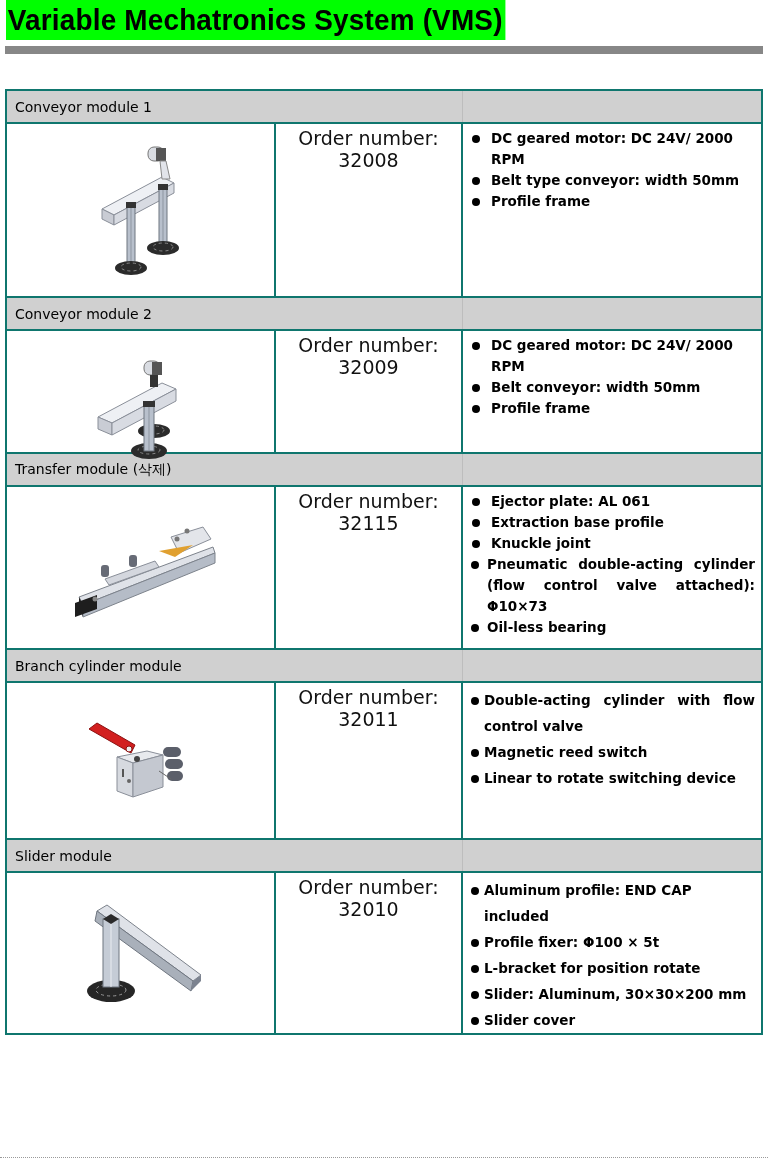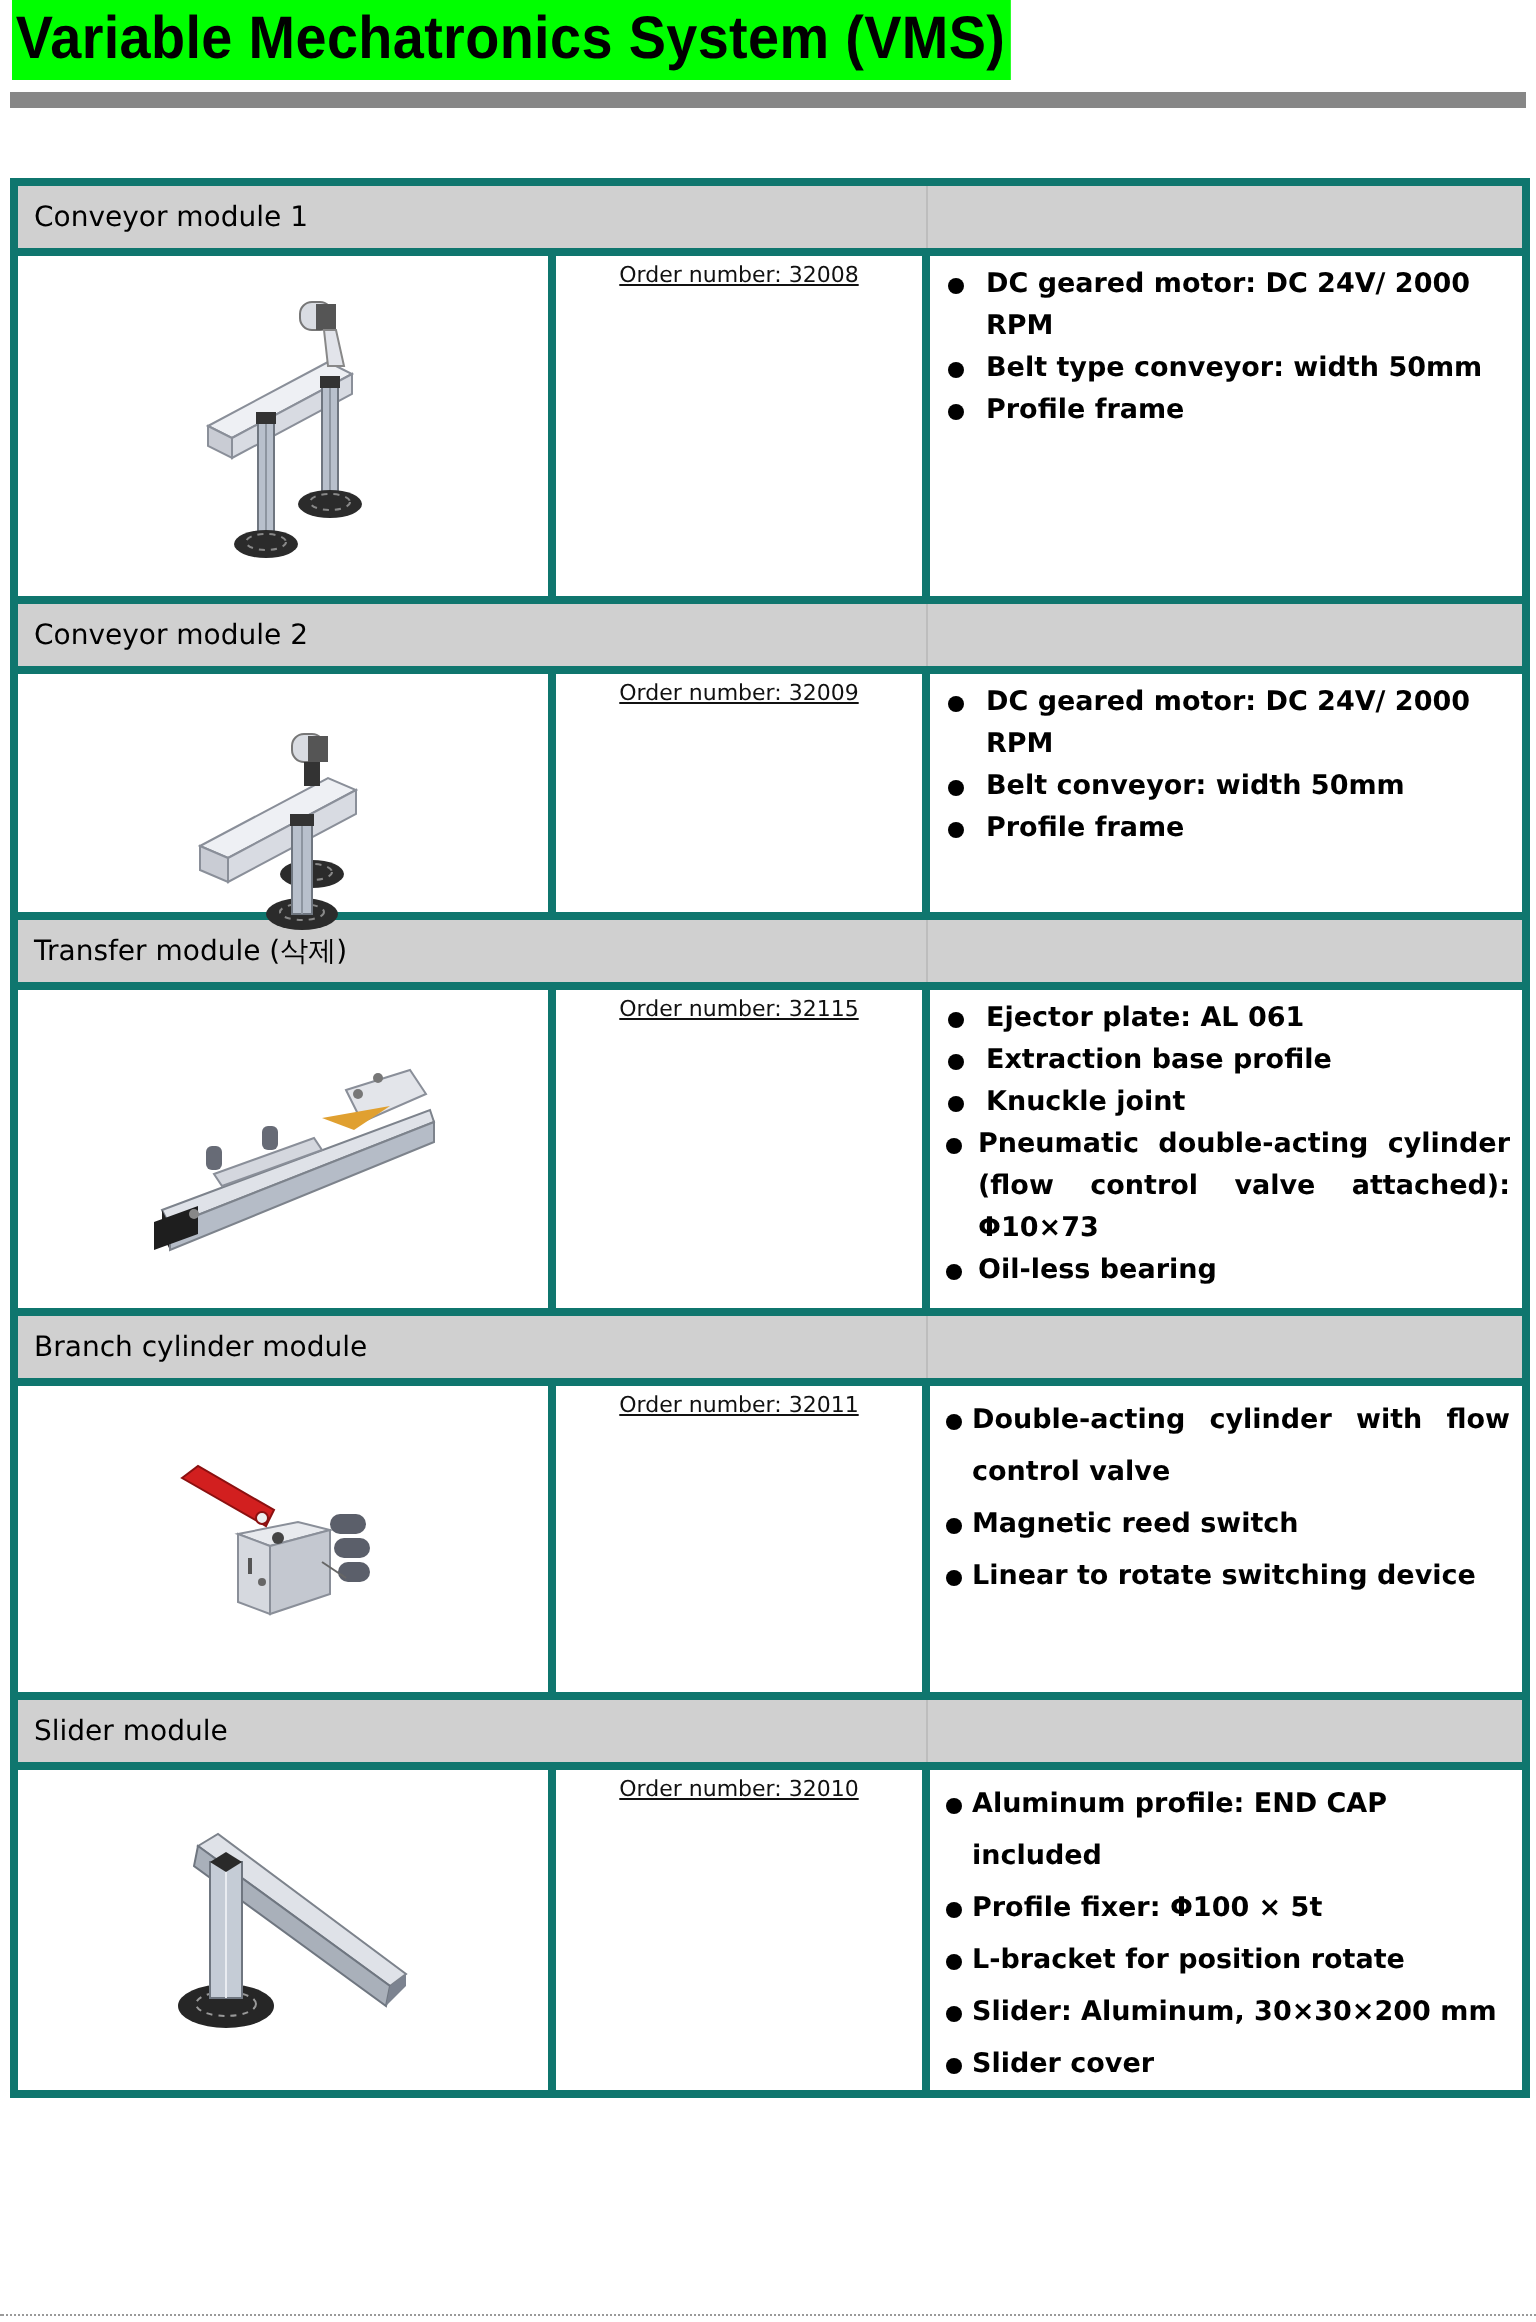--- a/index.html
+++ b/index.html
@@ -6,30 +6,30 @@
   body { width: 768px; height: 1161px; position: relative; overflow: hidden;
          font-family: "DejaVu Sans", "Liberation Sans", sans-serif; color: #000; }
   .title-wrap { position: absolute; left: 6px; top: 0; }
   .title { display: inline-block; background: #00ff00; font-family: "Liberation Sans", sans-serif;
            font-weight: bold; font-size: 30px; line-height: 40px; padding: 0 3px 0 2px;
            letter-spacing: 0.2px; transform: scaleX(0.93); transform-origin: left center; }
   .title-bar { position: absolute; left: 5px; top: 46px; width: 758px; height: 8px; background: #878787; }
 
   table.spec { position: absolute; left: 5px; top: 89px; width: 756px; border-collapse: collapse;
                table-layout: fixed; }
-  table.spec td { border: 4px solid #0f766e; vertical-align: top; padding: 0; }
+  table.spec td { border: 2px solid #0f766e; vertical-align: top; padding: 0; }
   table.spec col.c1 { width: 269px; }
   table.spec col.c2 { width: 187px; }
   table.spec col.c3 { width: 300px; }
   tr.hdr td { background: #d0d0d0; height: 31px; vertical-align: middle; }
   tr.hdr td.name { font-size: 14px; padding-left: 8px; border-right: none; white-space: nowrap; }
   tr.hdr td.mid { border-left: none; border-right: none; }
   tr.hdr td.right { border-left: 1px solid #bdbdbd; }
   td.img-cell { position: relative; }
-  td.order { font-size: 11px; text-align: center; padding-top: 3px !important; color: #111; text-decoration: underline; }
+  td.order { font-size: 19px; text-align: center; padding-top: 3px !important; color: #111; }
   td.feats { padding: 4px 6px 0 8px !important; font-size: 13.5px; }
   ul.feat-list { list-style: none; margin: 0; padding: 0; font-weight: bold; }
   ul.feat-list li { position: relative; padding-left: 20px; line-height: 21px; }
   ul.feat-list li .dot { position: absolute; left: 1px; top: 7px; width: 8px; height: 8px;
                          border-radius: 50%; background: #000; }
   ul.feat-list.loose li { line-height: 26px; padding-left: 13px; }
   ul.feat-list.loose li .dot { top: 10px; left: 0; }
   ul.feat-list.justify li { text-align: justify; }
   .illus { position: absolute; }
   .footer-line { position: absolute; left: 0; top: 1157px; width: 768px; height: 0;

